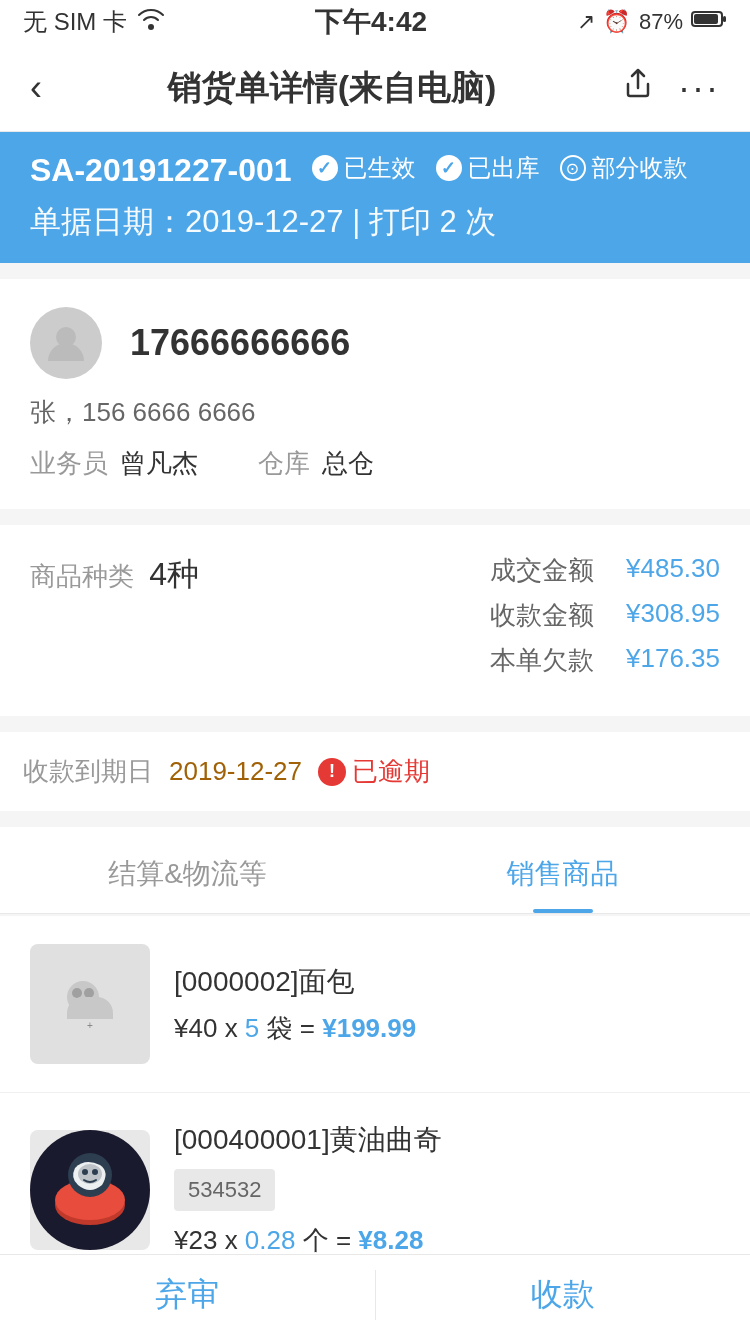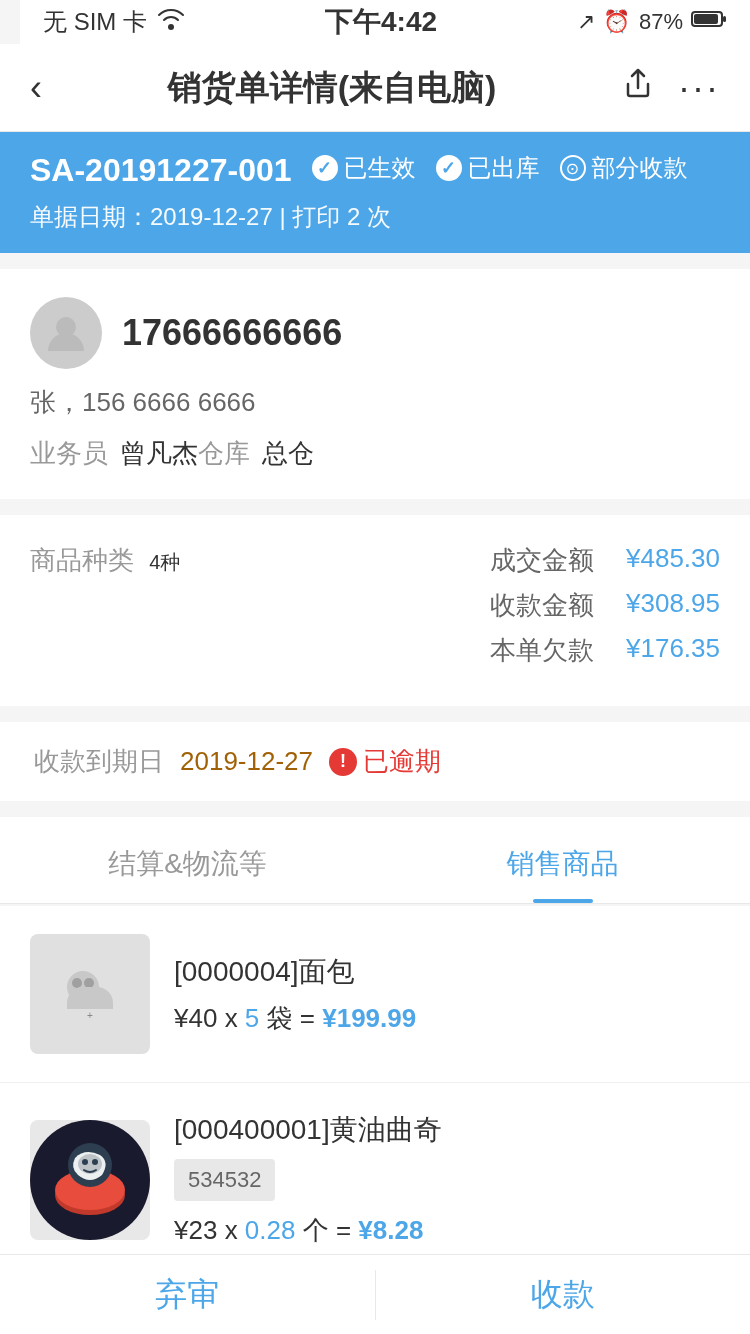--- a/index.html
+++ b/index.html
@@ -16,21 +16,20 @@
     
     .status-bar {
       height: 44px;
       background: #fff;
       display: flex;
       align-items: center;
       justify-content: space-between;
       padding: 0 23px;
       font-size: 24px;
       font-weight: 500;
-      margin-left: 20px;
     }
     .status-bar-left { display: flex; align-items: center; gap: 10px; }
     .status-bar-center { font-weight: 600; font-size: 28px; }
     .status-bar-right { display: flex; align-items: center; gap: 8px; font-size: 22px; }
 
     
     .nav-bar {
       height: 88px;
       background: #fff;
       display: flex;
@@ -92,35 +91,35 @@
       height: 26px;
       border-radius: 50%;
       border: 2px solid #fff;
       display: flex;
       align-items: center;
       justify-content: center;
       font-size: 16px;
       color: #fff;
     }
     .banner-date {
-      font-size: 24px;
+      font-size: 31px;
       color: #fff;
       opacity: 0.95;
     }
 
     
     .customer-section {
       background: #fff;
       padding: 28px 30px;
       margin-top: 16px;
     }
     .customer-top {
       display: flex;
       align-items: center;
-      gap: 20px;
+      gap: 28px;
       margin-bottom: 16px;
     }
     .avatar {
       width: 72px;
       height: 72px;
       border-radius: 50%;
       background: #ccc;
       display: flex;
       align-items: center;
       justify-content: center;
@@ -132,54 +131,55 @@
       font-weight: 600;
       color: #333;
     }
     .customer-info {
       font-size: 26px;
       color: #666;
       margin-bottom: 16px;
     }
     .customer-meta {
       display: flex;
+      gap: 60px;
       font-size: 26px;
       color: #666;
       text-align: center;
     }
     .meta-item { display: flex; gap: 12px; align-items: center; }
     .meta-label { color: #999; }
     .meta-value { color: #333; }
 
     
     .summary-section {
       background: #fff;
       padding: 28px 30px;
       margin-top: 16px;
       display: flex;
       justify-content: space-between;
       align-items: flex-start;
     }
     .summary-left { font-size: 26px; color: #666; }
-    .summary-left .count { color: #333; font-size: 20px; margin-left: 8px; }
+    .summary-left .count { color: #333; font-size: 32px; margin-left: 8px; }
     .summary-right { text-align: right; }
     .summary-row {
       display: flex;
       justify-content: space-between;
       gap: 32px;
       margin-bottom: 10px;
       font-size: 26px;
     }
     .summary-row .label { color: #666; }
     .summary-row .value { color: #4da6e8; font-weight: 500; }
 
     
     .due-section {
       background: #fff;
-      padding: 22px 34px;
+      padding: 22px 23px;
       margin-top: 16px;
       display: flex;
       align-items: center;
       gap: 16px;
       font-size: 26px;
       color: #666;
     }
     .due-label { color: #999; }
     .due-date { color: #a16207; }
     .overdue-badge {
@@ -448,21 +448,21 @@
       <svg width="70" height="70" viewBox="0 0 70 70" fill="none">
         <circle cx="28" cy="28" r="16" fill="#c8c8c8"></circle>
         <circle cx="22" cy="24" r="5" fill="#a0a0a0"></circle>
         <circle cx="34" cy="24" r="5" fill="#a0a0a0"></circle>
         <circle cx="28" cy="34" r="5" fill="#a0a0a0"></circle>
         <path d="M12 44c0-8.84 7.16-16 16-16h14c8.84 0 16 7.16 16 16v6H12v-6z" fill="#c8c8c8"></path>
         <text x="35" y="60" font-size="10" fill="#888" text-anchor="middle">+</text>
       </svg>
     </div>
     <div class="product-info">
-      <div class="product-name">[0000004]面包</div>
+      <div class="product-name">[0000002]面包</div>
       <div class="product-price">
         <span>¥40</span>
         <span> x </span>
         <span class="highlight">5</span>
         <span>袋</span>
         <span> = </span>
         <span class="total">¥199.99</span>
       </div>
     </div>
   </div>

